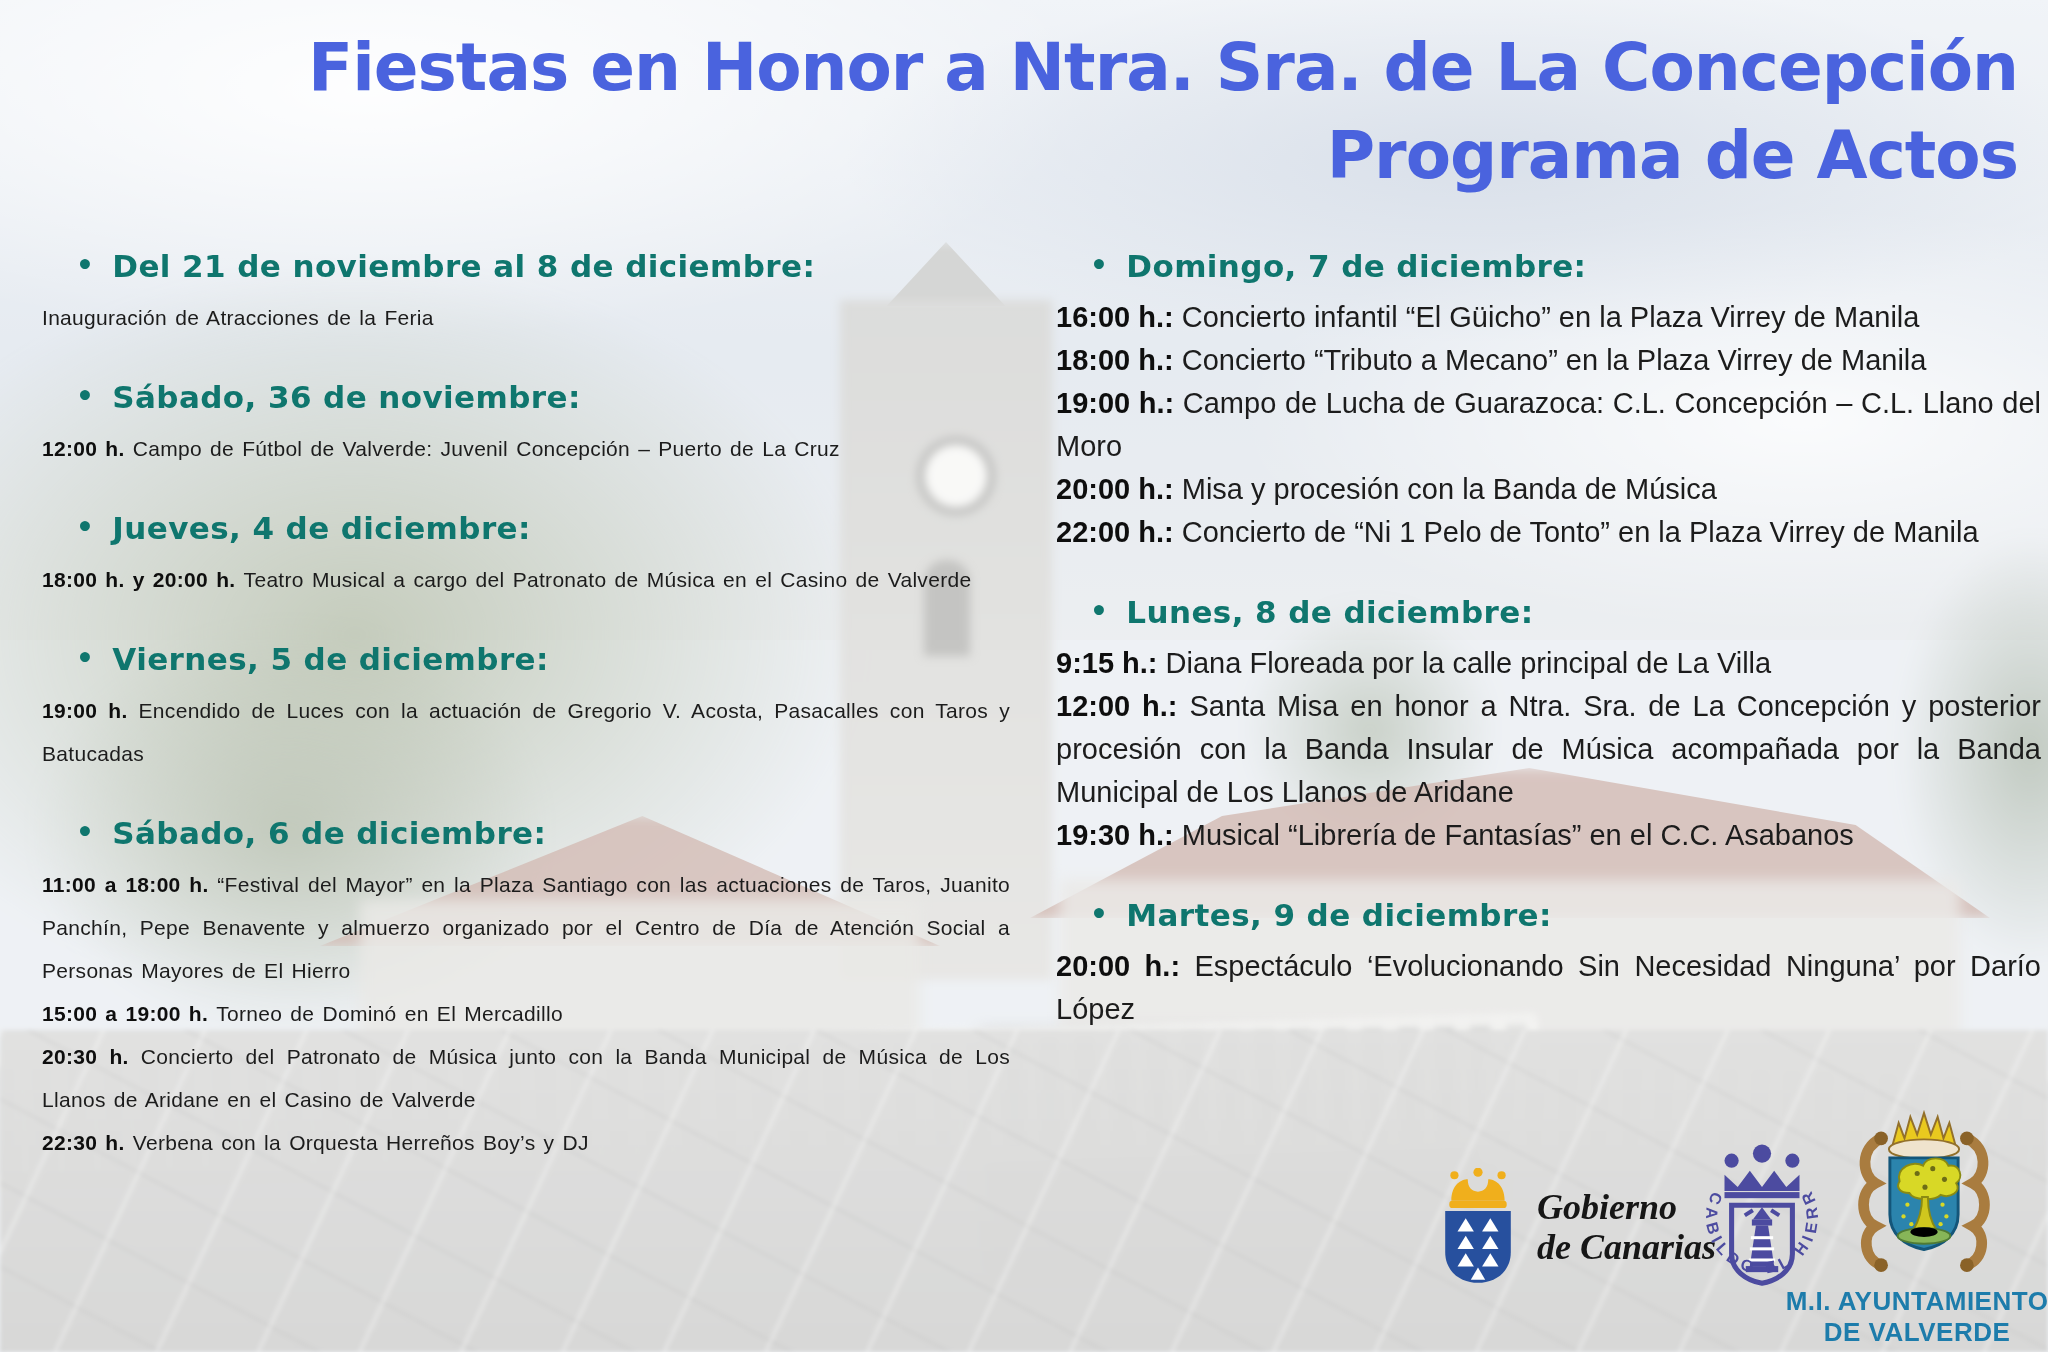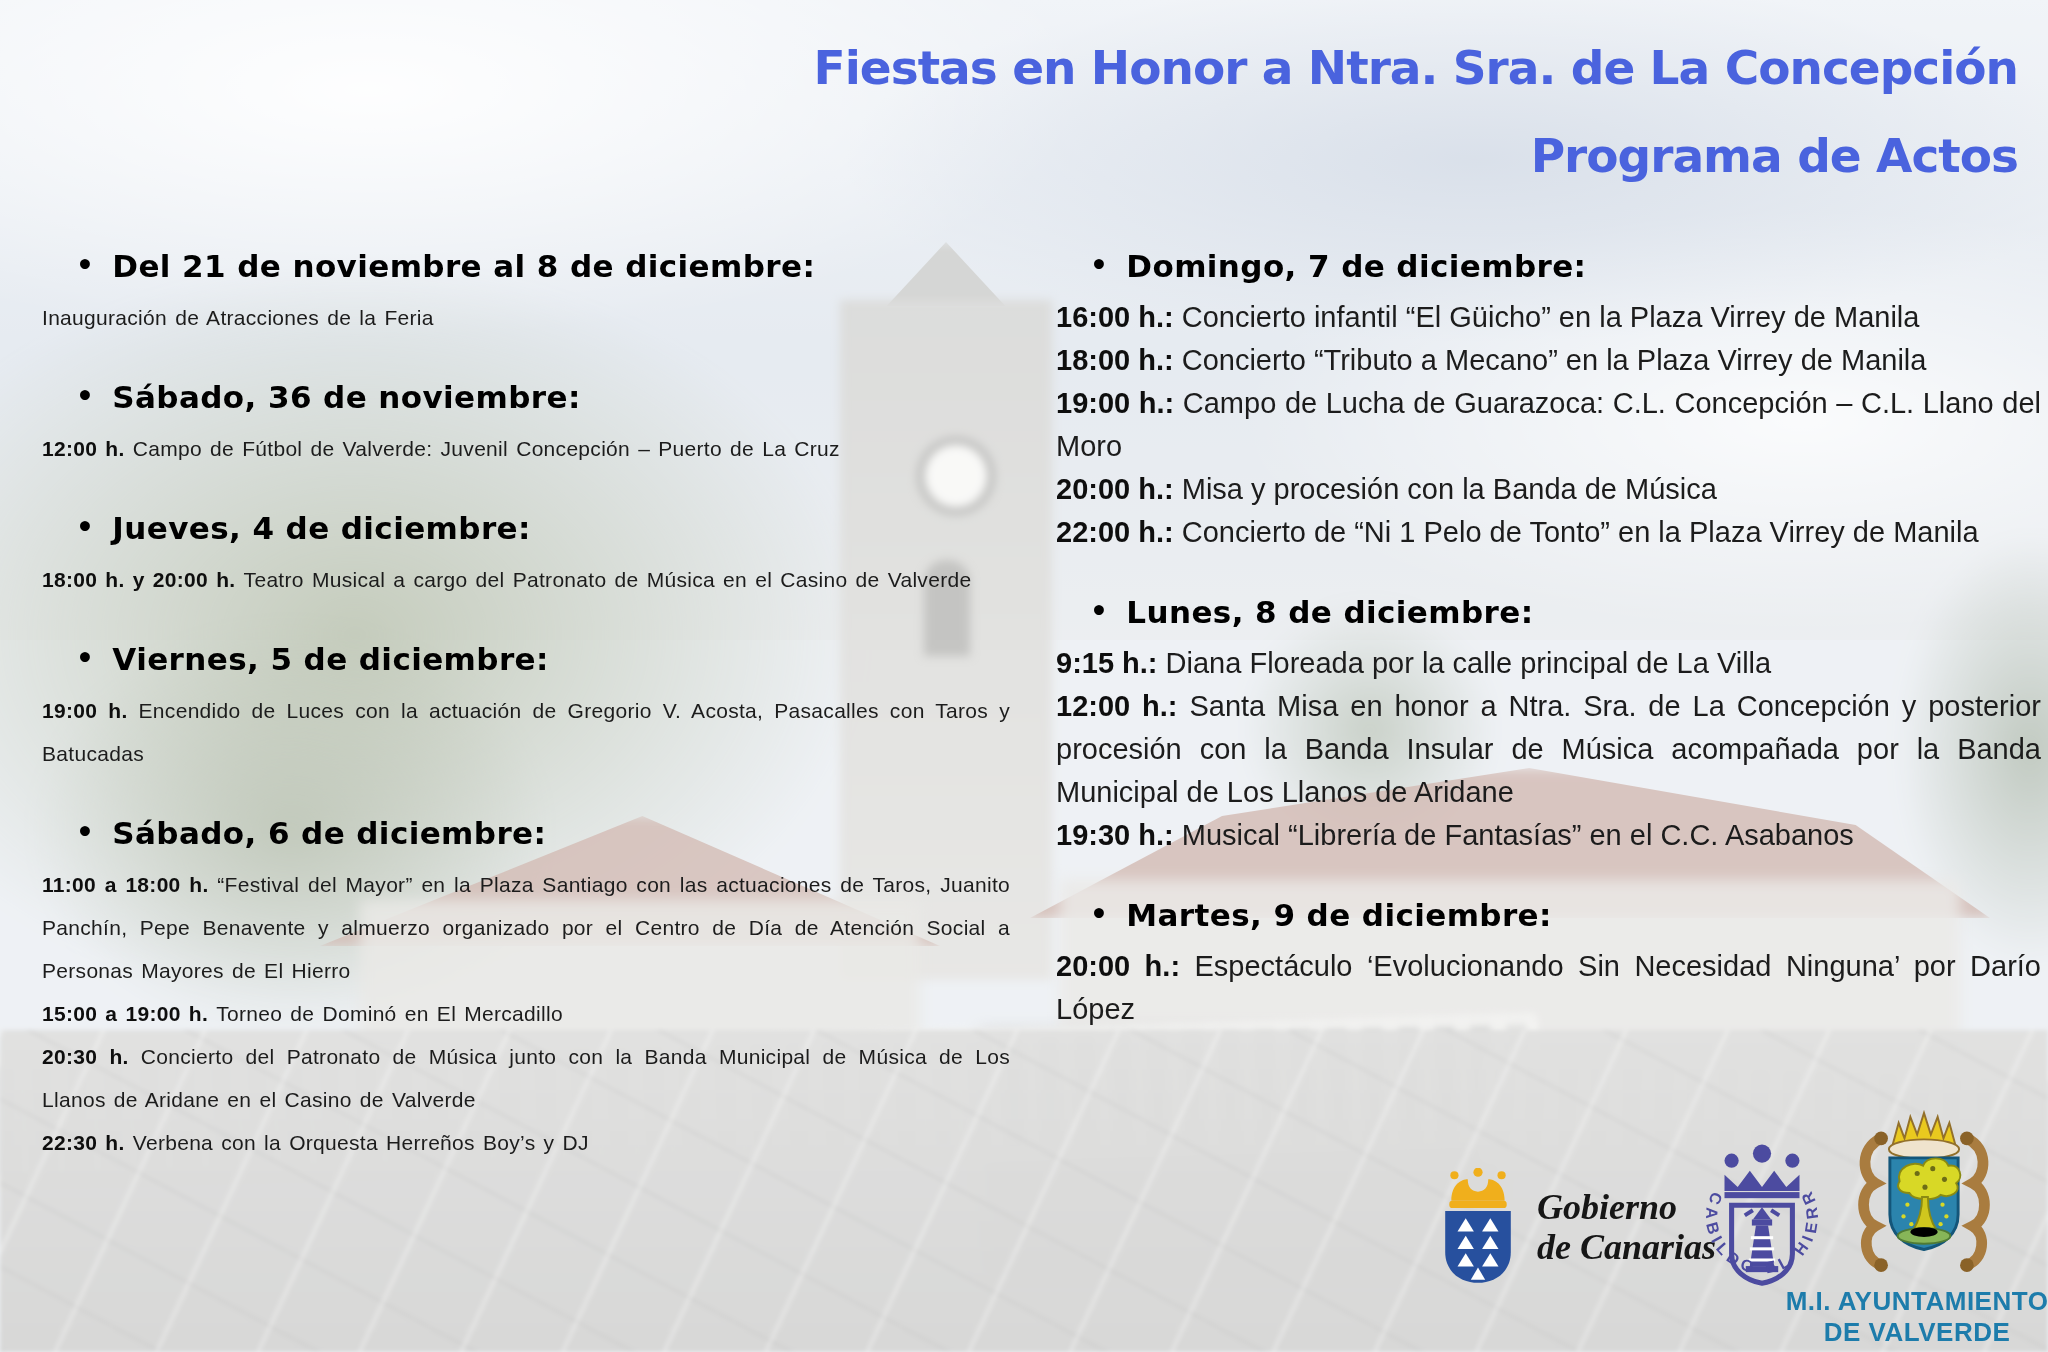--- a/index.html
+++ b/index.html
@@ -52,31 +52,31 @@
   .plaza{left:0;top:1030px;width:2048px;height:322px;filter:blur(2px);
     background:
       repeating-linear-gradient(115deg, rgba(255,255,255,.3) 0 4px, transparent 4px 92px),
       repeating-linear-gradient(28deg, rgba(110,110,110,.2) 0 3px, transparent 3px 74px),
       linear-gradient(180deg, rgba(193,193,191,.95), rgba(174,174,172,.98));}
   .overlay{inset:0;background:rgba(255,255,255,.5);}
   
   .content{position:absolute;z-index:2;}
   .title-block{top:24px;right:30px;text-align:right;color:#4a63de;
     font-family:"DejaVu Sans","Liberation Sans",sans-serif;font-weight:800;}
-  .title-block h1,.title-block h2{margin:0;font-size:47px;line-height:88px;
+  .title-block h1,.title-block h2{margin:0;font-size:66px;line-height:88px;
     letter-spacing:-1px;white-space:nowrap;font-weight:800;}
   .col{top:246px;}
   .col-left{left:42px;width:968px;}
   .col-left .event{font-size:21px;letter-spacing:.3px;word-spacing:2px;}
   .col-right{left:1056px;width:985px;}
   .col-right .event{font-size:29px;}
   .section{margin-top:38px;}
   .section:first-child{margin-top:0;}
   .sec-header{margin:0 0 10px;padding-left:34px;font-family:"DejaVu Sans","Liberation Sans",sans-serif;
-    font-size:31px;font-weight:800;color:#000000;letter-spacing:.4px;line-height:40px;}
+    font-size:31px;font-weight:800;color:#0f766e;letter-spacing:.4px;line-height:40px;}
   .sec-header .bullet{display:inline-block;margin-right:18px;font-size:28px;vertical-align:2px;}
   .event{margin:0;color:#1c1c1c;line-height:43px;text-align:justify;}
   .event b{font-weight:700;color:#0e0e0e;}
   
   .gobcan{left:1437px;top:1168px;display:flex;align-items:center;gap:18px;font-style:italic;}
   .gobcan .gc-text{font-family:"Liberation Serif",serif;font-weight:700;font-size:36px;
     line-height:40px;color:#161616;}
   .cabildo{left:1686px;top:1144px;}
   .valverde-arms{left:1846px;top:1100px;}
   .valverde-text{left:1762px;top:1286px;width:310px;text-align:center;color:#1d7cab;

